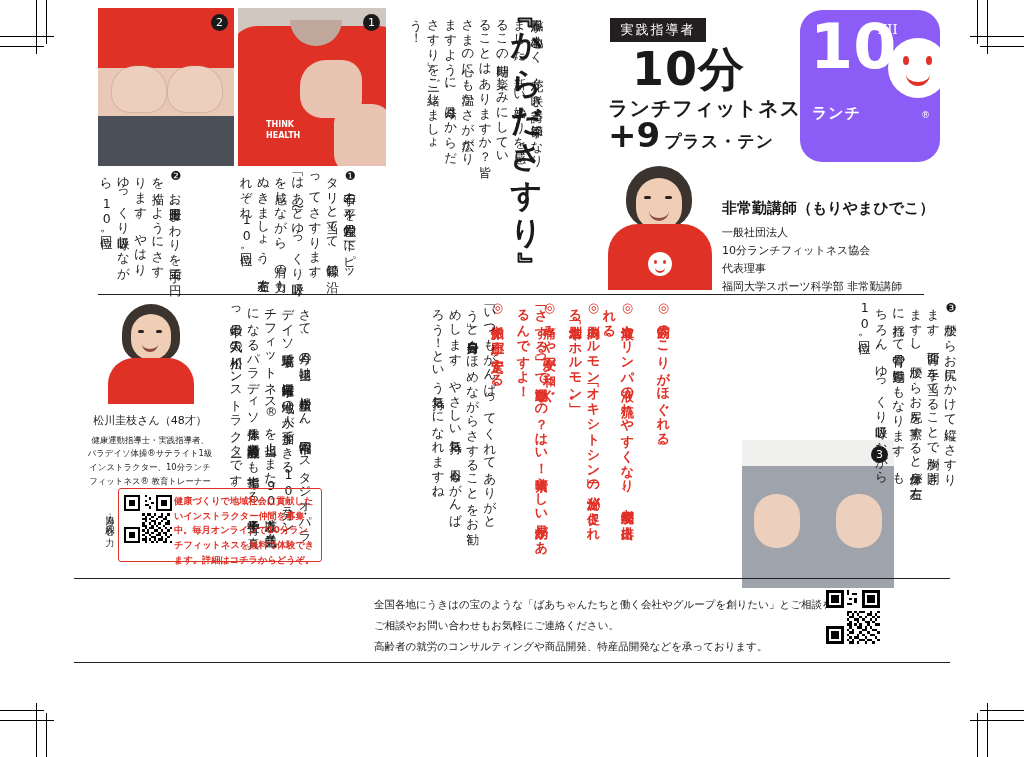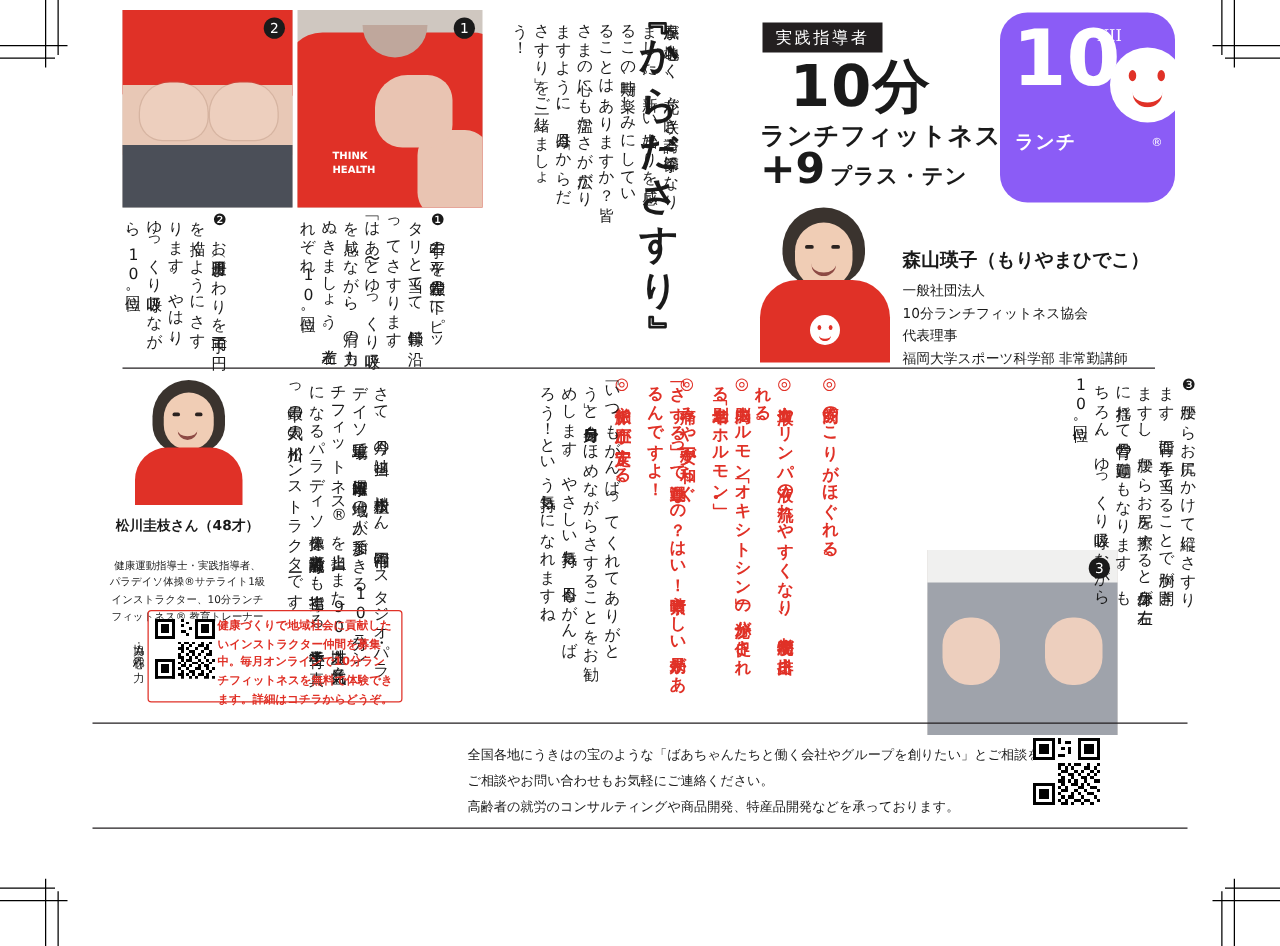--- a/index.html
+++ b/index.html
@@ -331,23 +331,23 @@
     position: absolute;
     left: 84px; top: 412px;
     width: 132px;
     font-size: 8.4px;
     line-height: 1.62;
     color: #1a1a1a;
     text-align: center;
   }
   #bio2 .name {
     font-size: 11px;
-    font-weight: bold;
+    font-weight: normal;
     display: block;
-    margin-bottom: 16px;
+    margin-bottom: 4px;
     color: #1a1a1a;
   }
 
   
   #promo-box {
     position: absolute;
     left: 118px; top: 488px;
     width: 202px; height: 72px;
     border: 1px solid #e03127;
     border-radius: 3px;
@@ -489,21 +489,21 @@
     <div class="smile"></div>
     <div class="body"></div>
     <div class="logo-dot">
       <div class="e l"></div>
         <div class="e r"></div>
         <div class="m"></div>
     </div>
   </div>
 
   <div id="bio1">
-    <span class="name">森山瑛子（もりやまひでこ）</span>
+    <span class="name">非常勤講師（もりやまひでこ）</span>
     <span>一般社団法人</span><br>
     <span>10分ランチフィットネス協会</span><br>
     <span>代表理事</span><br>
     <span>福岡大学スポーツ科学部 非常勤講師</span>
   </div>
 
   <div class="rule" style="left:98px; top:294px; width:826px;"></div>
   <div class="rule" style="left:74px; top:578px; width:876px;"></div>
   <div class="rule" style="left:74px; top:662px; width:876px;"></div>
 

